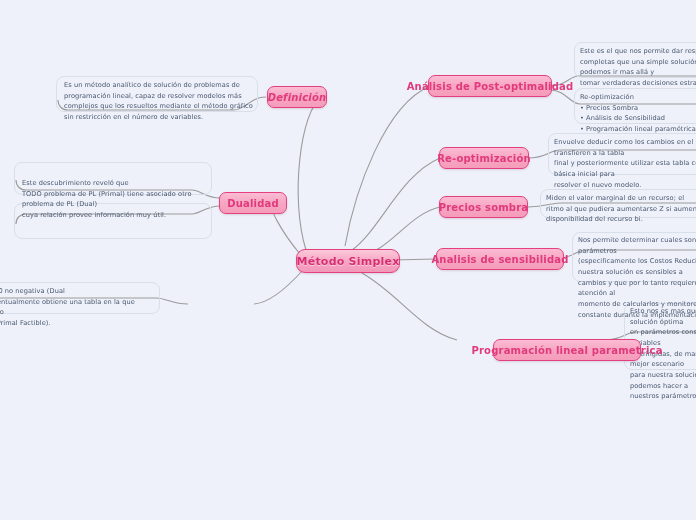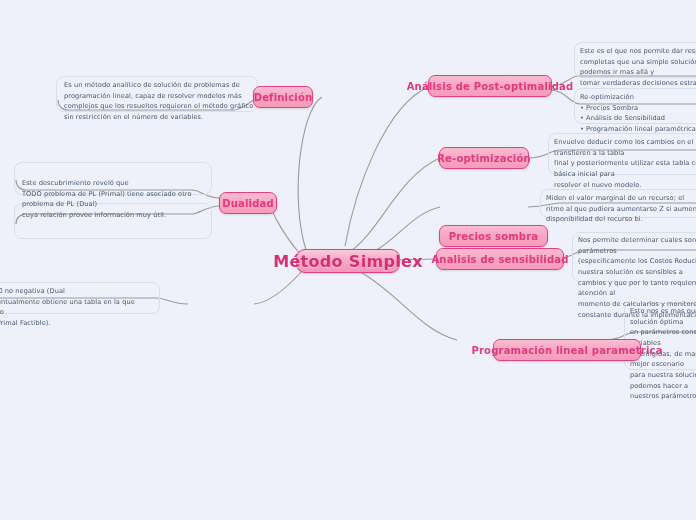--- a/index.html
+++ b/index.html
@@ -41,21 +41,21 @@
     align-items: center;
     justify-content: center;
     text-align: center;
     white-space: nowrap;
     background: linear-gradient(to bottom, #f9b9ce 0%, #f7a9c4 45%, #f49dbc 100%);
     box-shadow: 0 1px 2px rgba(120,60,90,0.18);
     padding: 0 12px;
     z-index: 5;
   }
   .node.central {
-    font-size: 16px;
+    font-size: 11px;
     border-radius: 9px;
     border-color: #e4407f;
     color: #d62e72;
     background: linear-gradient(to bottom, #fbc9da 0%, #f7a8c4 50%, #f297b8 100%);
     text-shadow: 0 1px 0 rgba(255,255,255,0.45);
   }
   .node.branch {
     font-size: 10px;
     background: linear-gradient(to bottom, #fbbcd3 0%, #f7a6c2 50%, #f59cbb 100%);
   }
@@ -135,21 +135,21 @@
   <div class="note-box" style="left:-62px; top:282px; width:222px; height:32px;"></div>
   <div class="note-box" style="left:574px; top:42px; width:186px; height:36px;"></div>
   <div class="note-box" style="left:574px; top:88px; width:186px; height:36px;"></div>
   <div class="note-box" style="left:548px; top:133px; width:200px; height:42px;"></div>
   <div class="note-box" style="left:540px; top:189px; width:206px; height:29px;"></div>
   <div class="note-box" style="left:572px; top:232px; width:190px; height:50px;"></div>
   <div class="note-box" style="left:624px; top:303px; width:150px; height:67px;"></div>
 
   <div class="note" style="left:64px; top:80px; width:200px;">Es un método analítico de solución de problemas de
 programación lineal, capaz de resolver modelos más
-complejos que los resueltos requieren el método gráfico
+complejos que los resueltos mediante el método gráfico
 sin restricción en el número de variables.</div>
 
   <div class="note" style="left:22px; top:178px; width:196px;">Este descubrimiento reveló que
 TODO problema de PL (Primal) tiene asociado otro
 problema de PL (Dual)
 cuya relación provee información muy útil.</div>
 
 
   <div class="note" style="left:-48px; top:286px; width:210px;">tiene una fila 0 no negativa (Dual
 Factible) y eventualmente obtiene una tabla en la que
@@ -188,28 +188,28 @@
 en parámetros constantes
 variables
 restringidas, de manera que el
 mejor escenario
 para nuestra solución y así
 podemos hacer a
 nuestros parámetros.</div>
 
   <div class="node central" style="left:296px; top:249px; width:104px; height:24px;">Método Simplex</div>
 
-  <div class="node branch" style="left:253px; top:86px; width:60px; height:22px;">Definición</div>
-
-  <div class="node branch" style="left:219px; top:192px; width:58px; height:22px;">Dualidad</div>
+  <div class="node branch" style="left:267px; top:86px; width:60px; height:22px;font-style:italic;">Definición</div>
+
+  <div class="node branch" style="left:219px; top:192px; width:68px; height:22px;">Dualidad</div>
 
 
   <div class="node branch" style="left:428px; top:75px; width:124px; height:22px;">Análisis de Post-optimalidad</div>
 
   <div class="node branch" style="left:439px; top:147px; width:90px; height:22px;">Re-optimización</div>
 
-  <div class="node branch" style="left:439px; top:196px; width:109px; height:22px;margin-top:29px;">Precios sombra</div>
+  <div class="node branch" style="left:439px; top:196px; width:89px; height:22px;">Precios sombra</div>
 
   <div class="node branch" style="left:436px; top:248px; width:128px; height:22px;">Analisis de sensibilidad</div>
 
   <div class="node branch" style="left:456px; top:339px; width:148px; height:22px;margin-left:37px;">Programación lineal parametrica</div>
 
 </div>
 
 </body></html>

